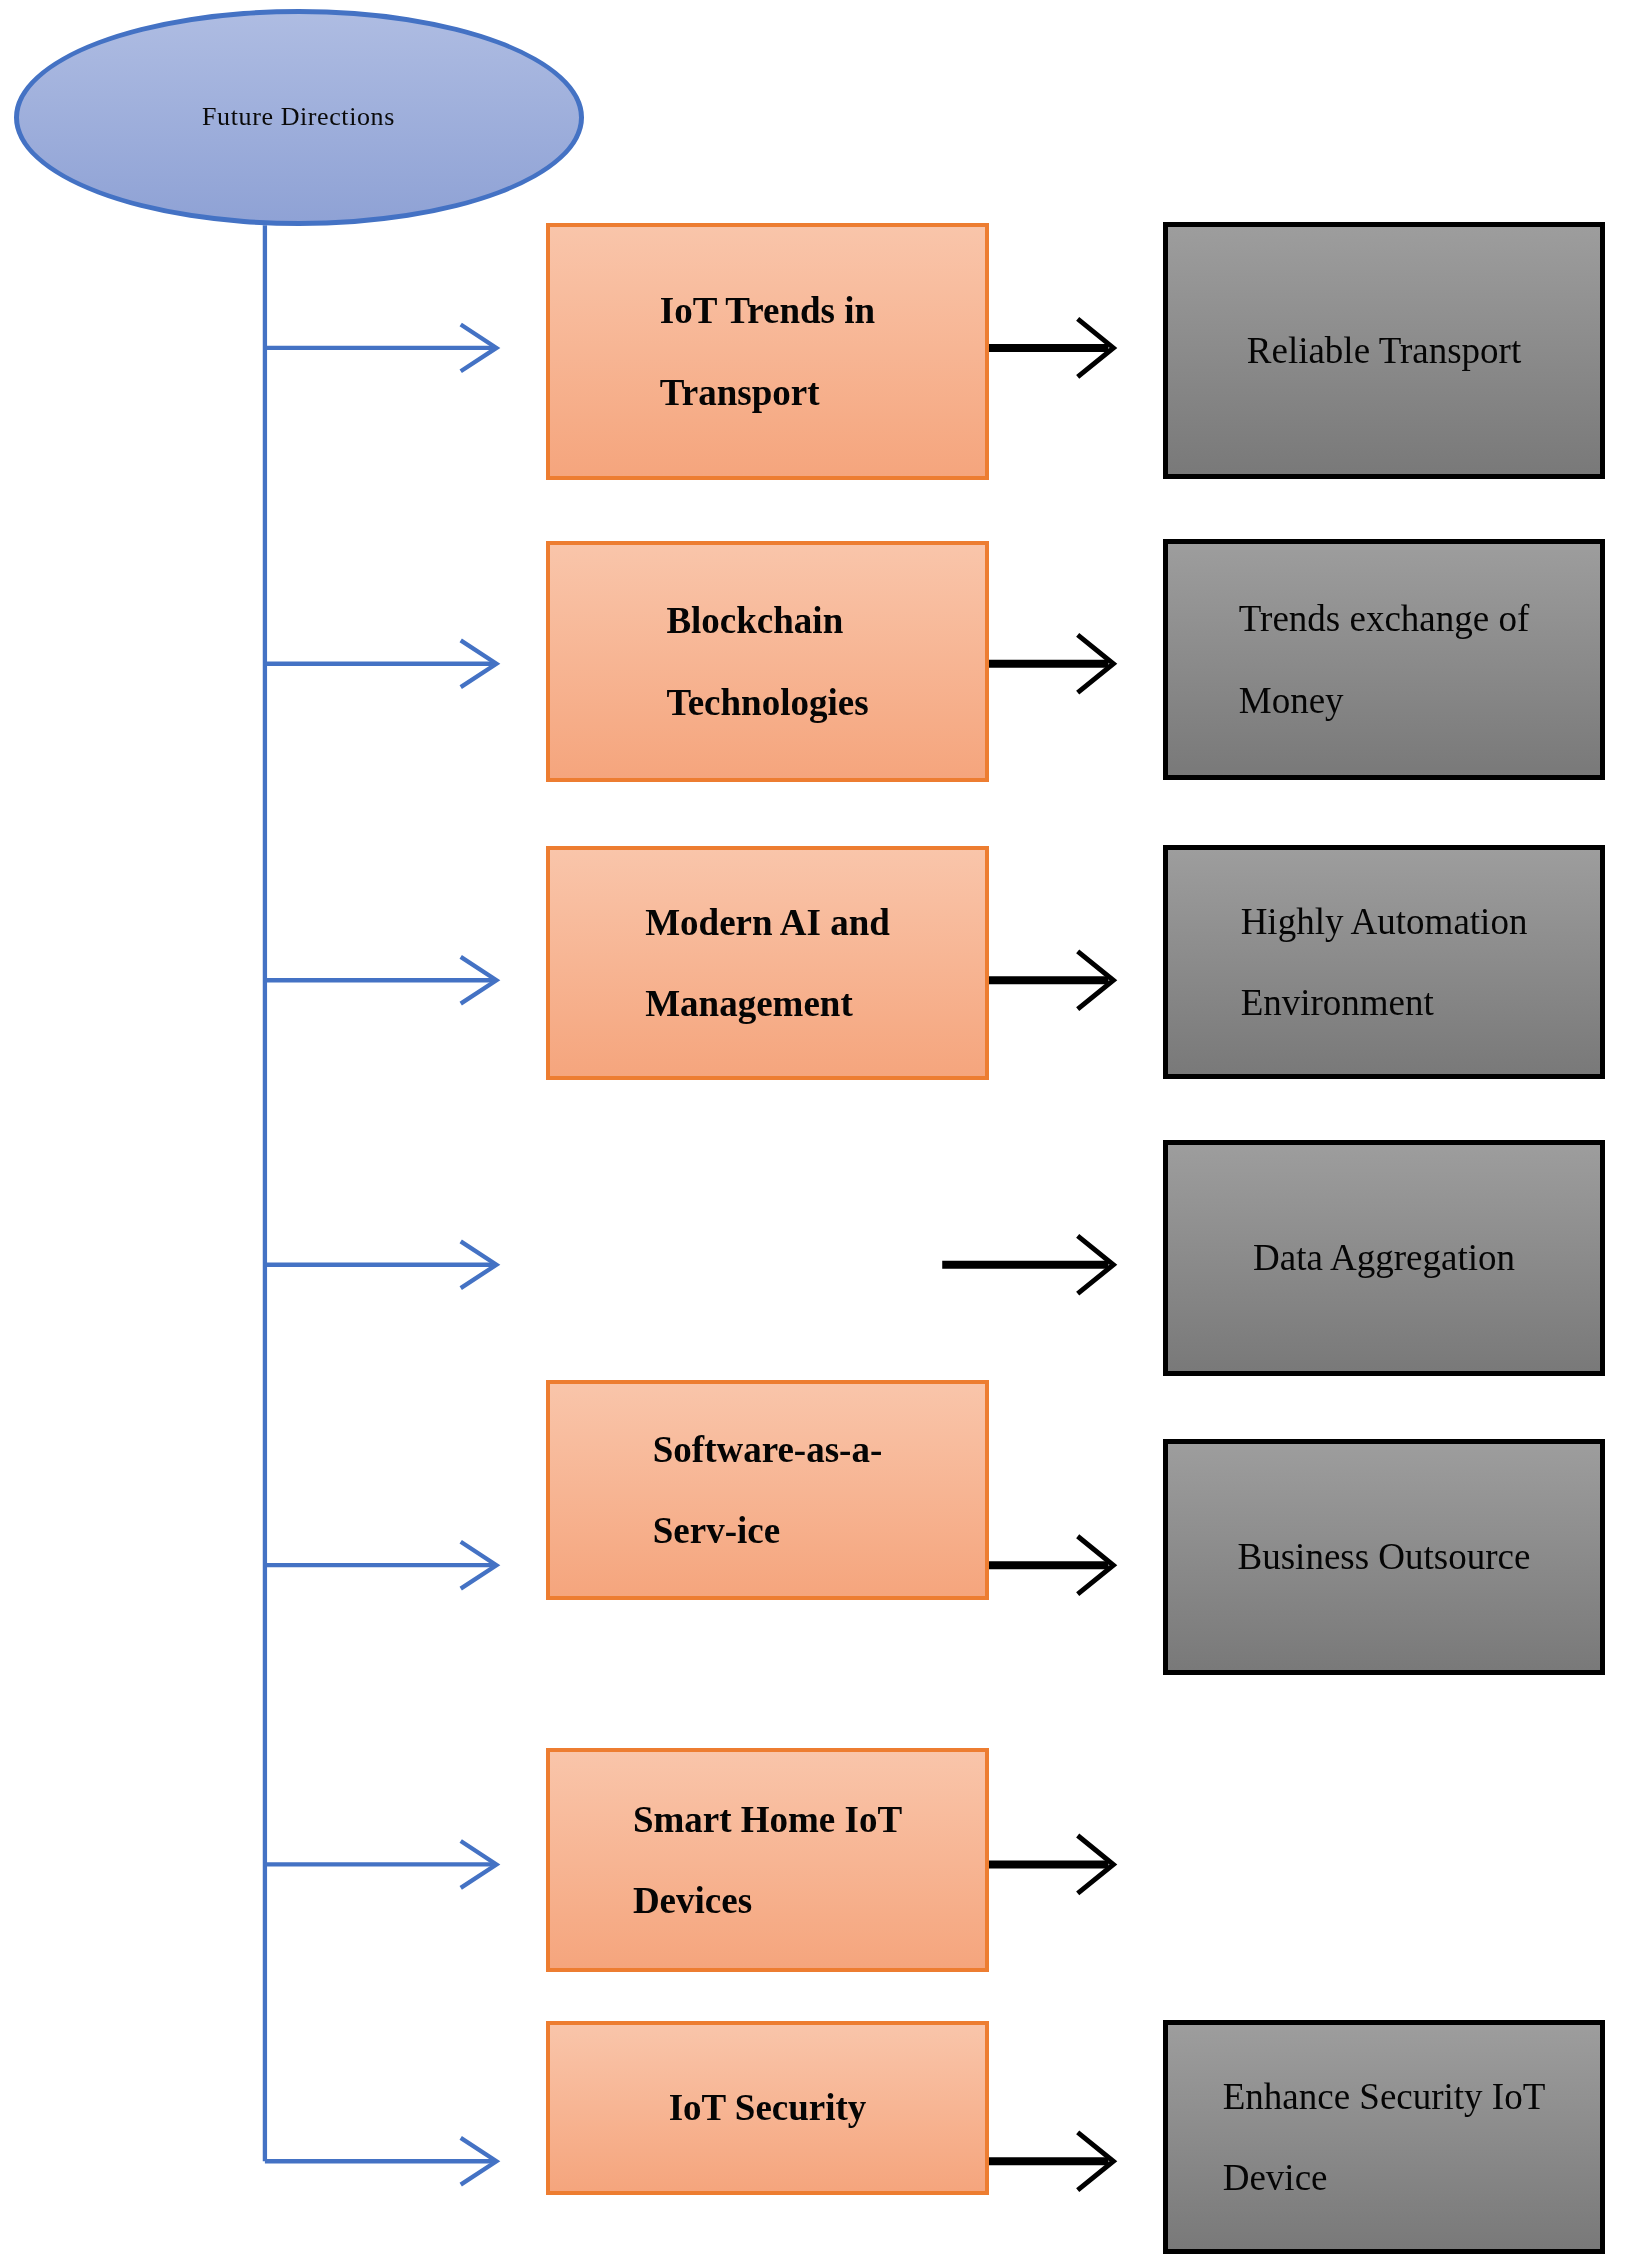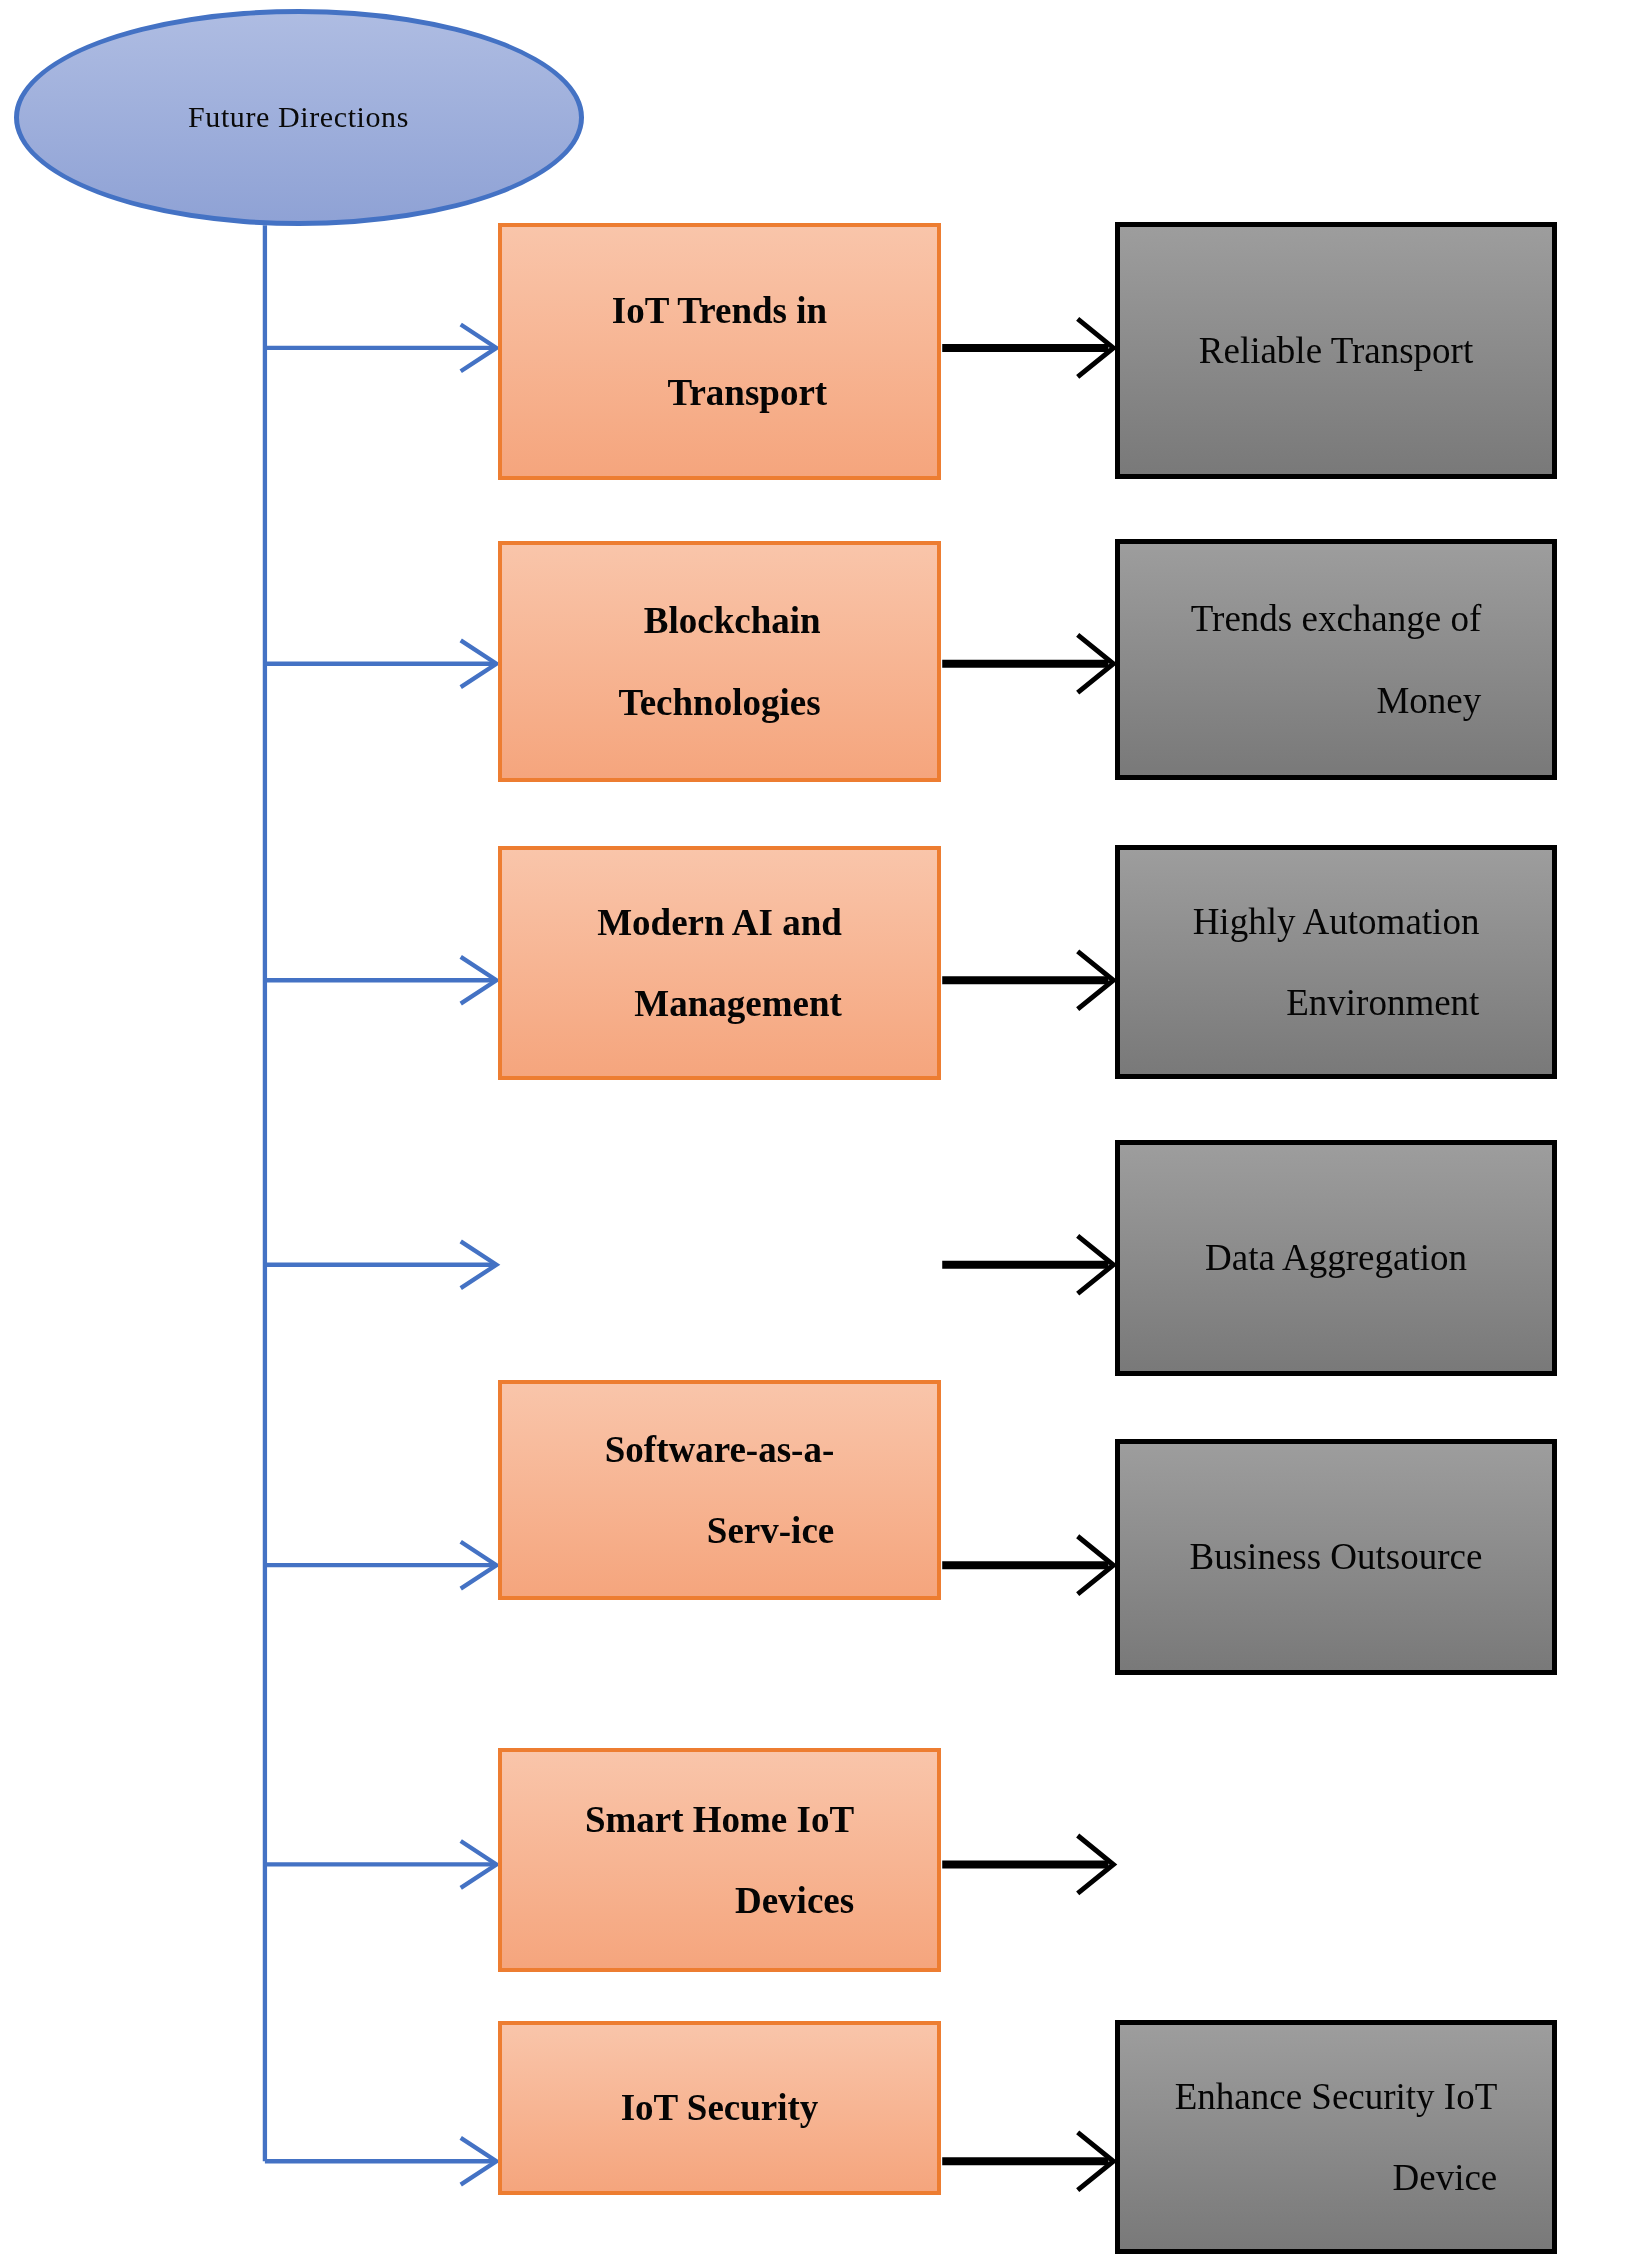--- a/index.html
+++ b/index.html
@@ -22,29 +22,30 @@
     position:absolute;
     left:13.5px;top:8.6px;
     width:570px;height:217px;
     box-sizing:border-box;
     border:5px solid var(--ellipse-border);
     border-radius:50%;
     background:linear-gradient(180deg,var(--ellipse-fill-top) 0%,var(--ellipse-fill-bottom) 100%);
     display:flex;align-items:center;justify-content:center;
   }
   .ellipse .label{
-    font-size:30px;
+    font-size:26px;
     color:#0a0a0a;
     letter-spacing:0.6px;
   }
   .box{
     position:absolute;
     box-sizing:border-box;
     display:flex;align-items:center;justify-content:center;
-    text-align:right;
+    text-align:left;
+    margin-left:48px;
   }
   .box .label{
     font-size:37px;
     line-height:2.2;
     white-space:pre-line;
     color:#050505;
   }
   .trend{
     left:498px;width:443px;
     border:4.3px solid var(--orange-border);

